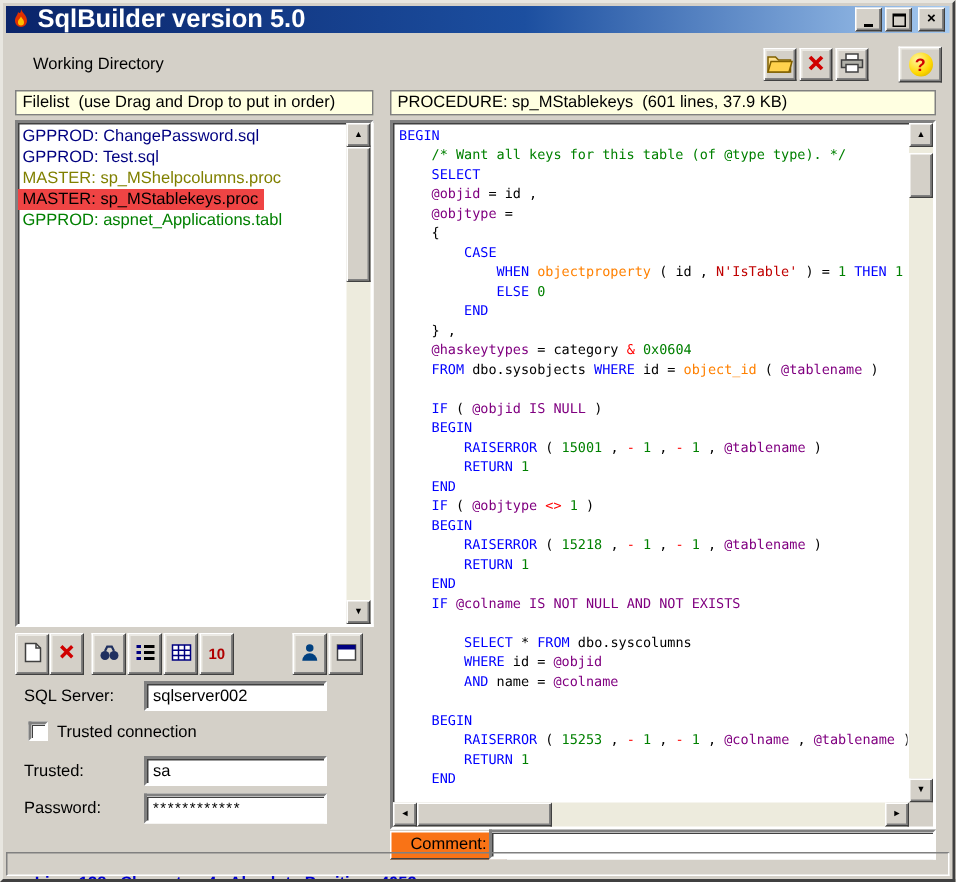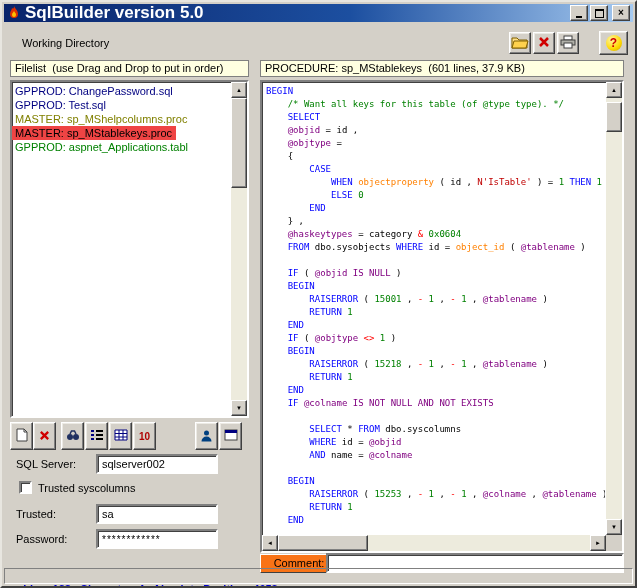--- a/index.html
+++ b/index.html
@@ -185,21 +185,21 @@
   <div class="mini-btn raised" style="left:217px;">
     <span><svg width="14" height="12">
           <rect x="1" y="1" width="12" height="10" fill="#fff" stroke="#404040"></rect>
           <rect x="1" y="1" width="12" height="3" fill="#000080"></rect>
         </svg></span>
   </div>
 
   <span class="form-label" style="left:14px;top:456px;">SQL Server:</span>
   <input class="field" style="top: 452px;" value="sqlserver002">
   <span class="checkbox"></span>
-  <span class="form-label" style="left:36px;top:480px;">Trusted syscolumns</span>
+  <span class="form-label" style="left:36px;top:480px;">Trusted connection</span>
   <span class="form-label" style="left:14px;top:506px;">Trusted:</span>
   <input class="field" style="top: 502px;" value="sa">
   <span class="form-label" style="left:14px;top:531px;">Password:</span>
   <input class="field" style="top: 527px; letter-spacing: 1px; font-size: 10px;" value="************">
 
   <div class="code-box sunken">
     <div class="code-area">
         <div class="code-line"><span class="tok-k">BEGIN</span></div>
         <div class="code-line"><span class="tok-p">    </span><span class="tok-c">/* Want all keys for this table (of @type type). */</span></div>
         <div class="code-line"><span class="tok-p">    </span><span class="tok-k">SELECT</span></div>

